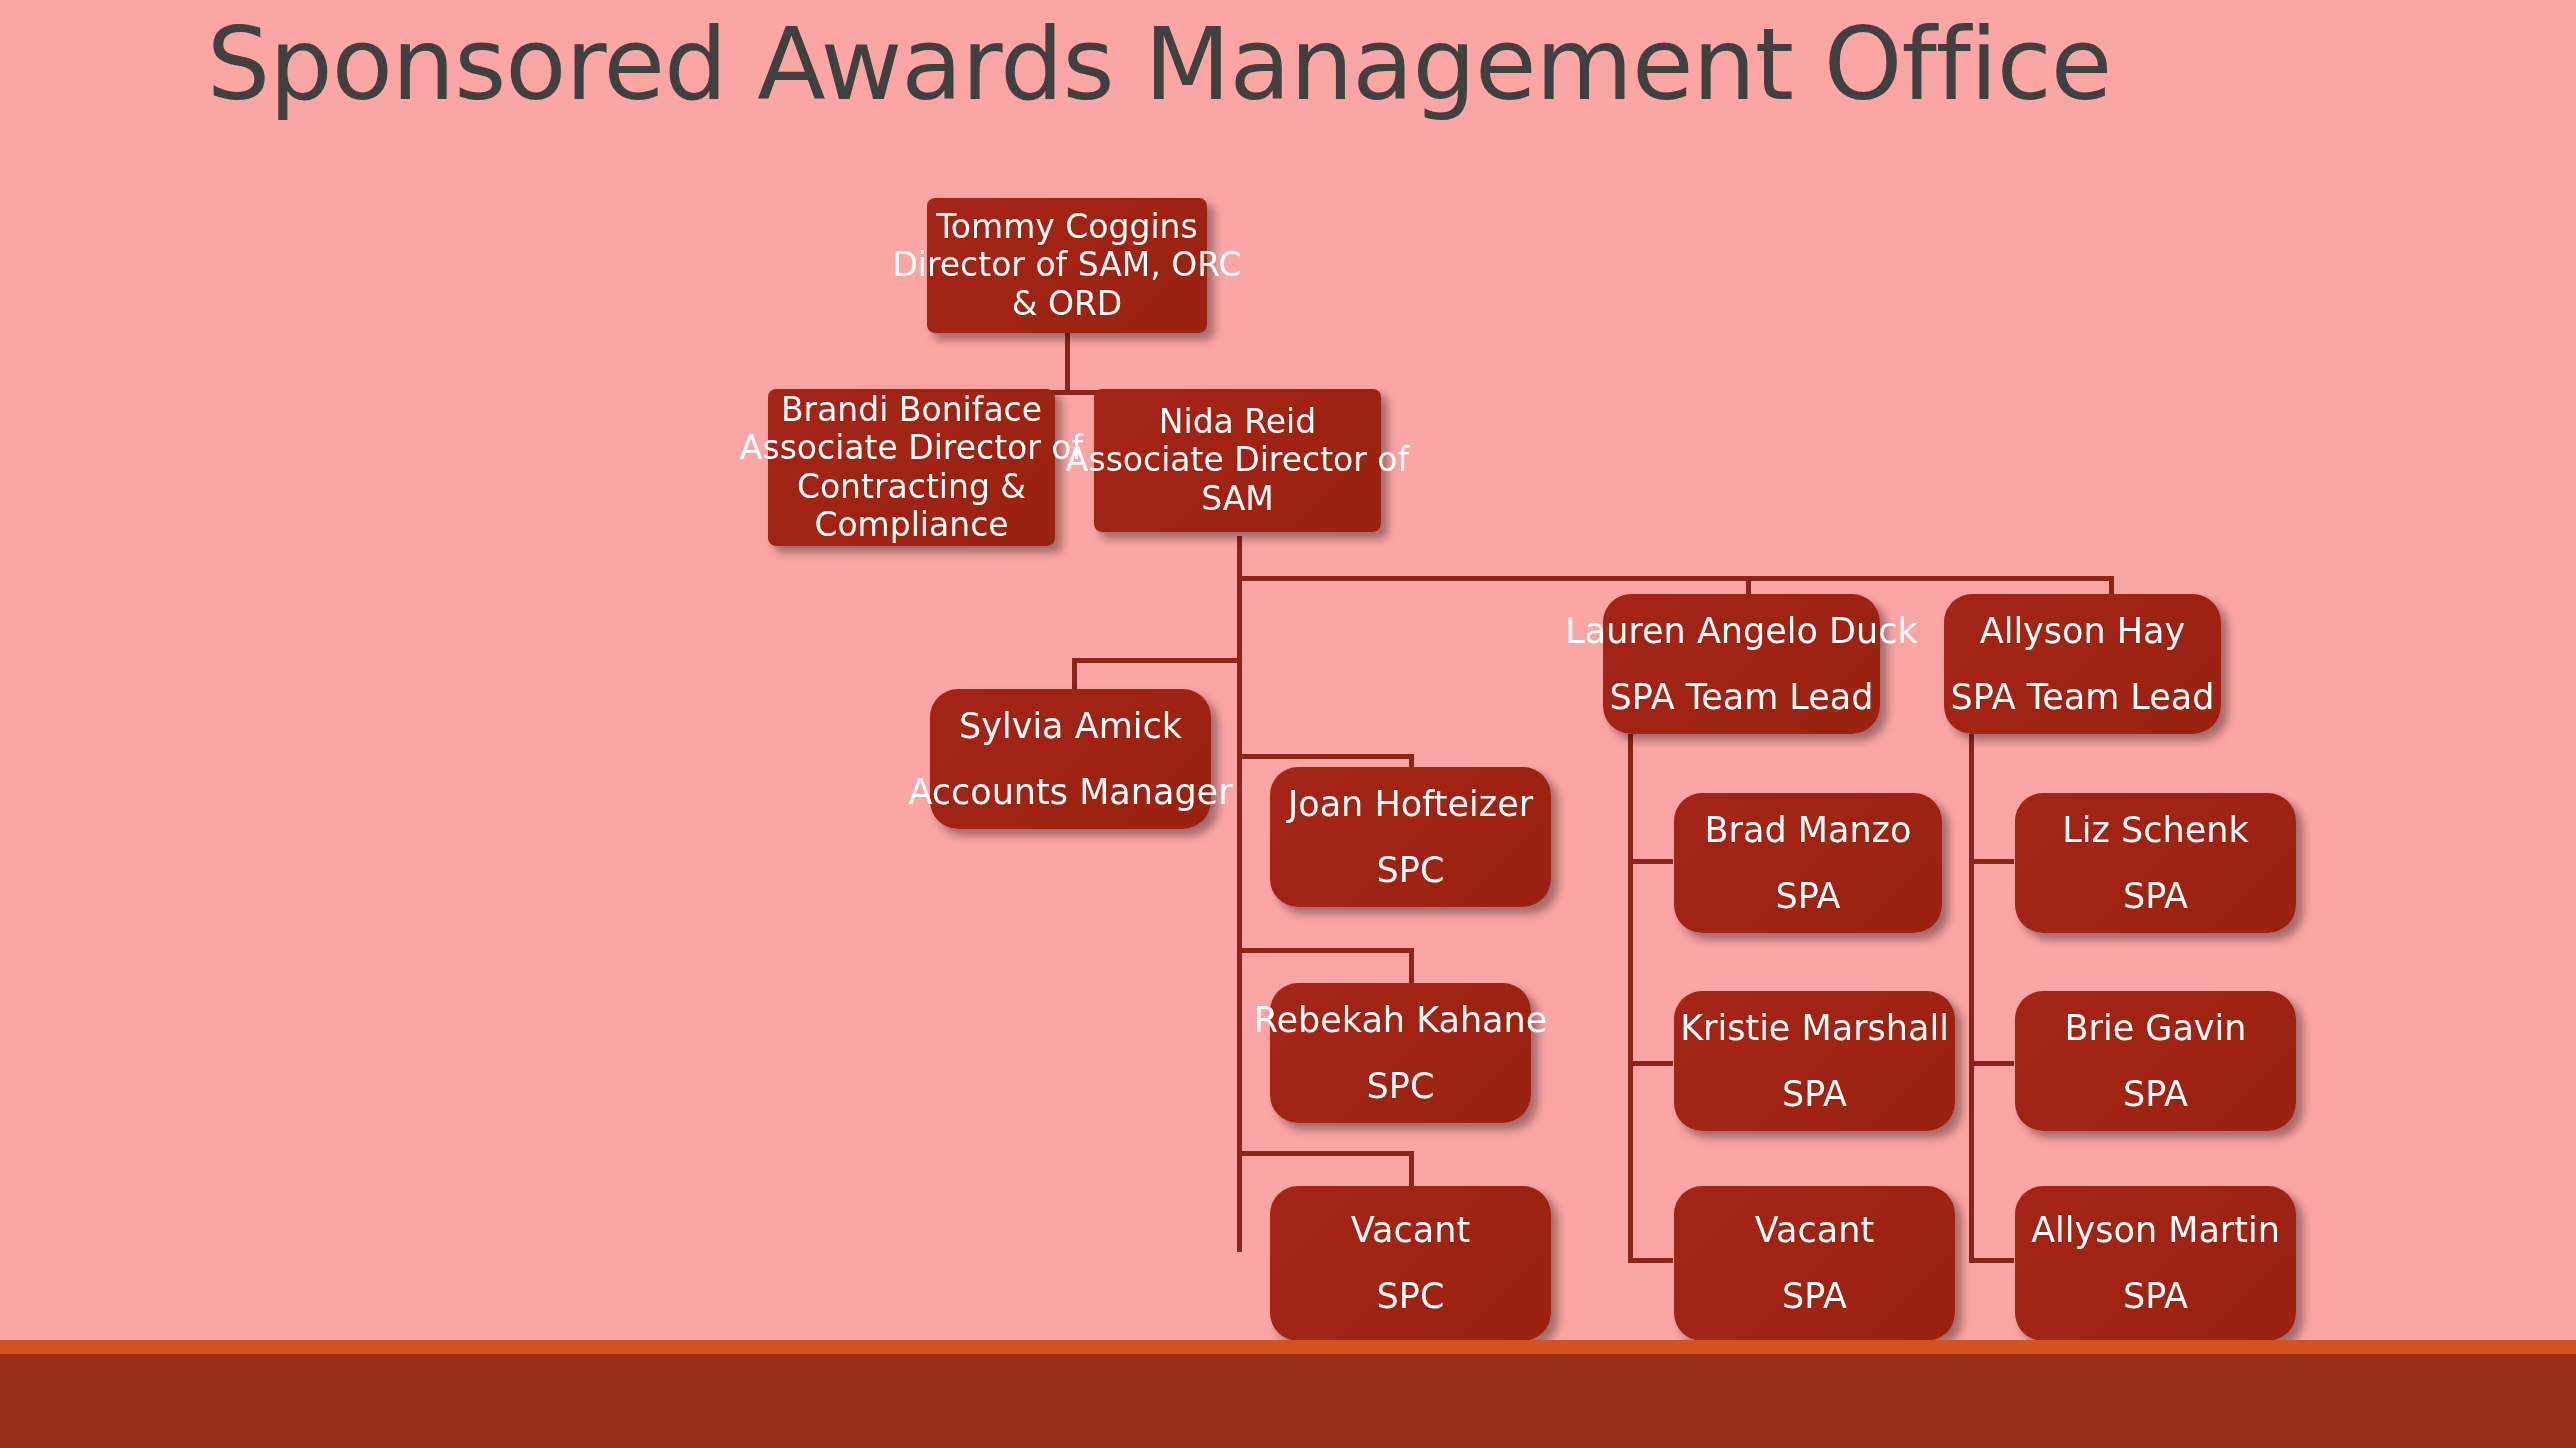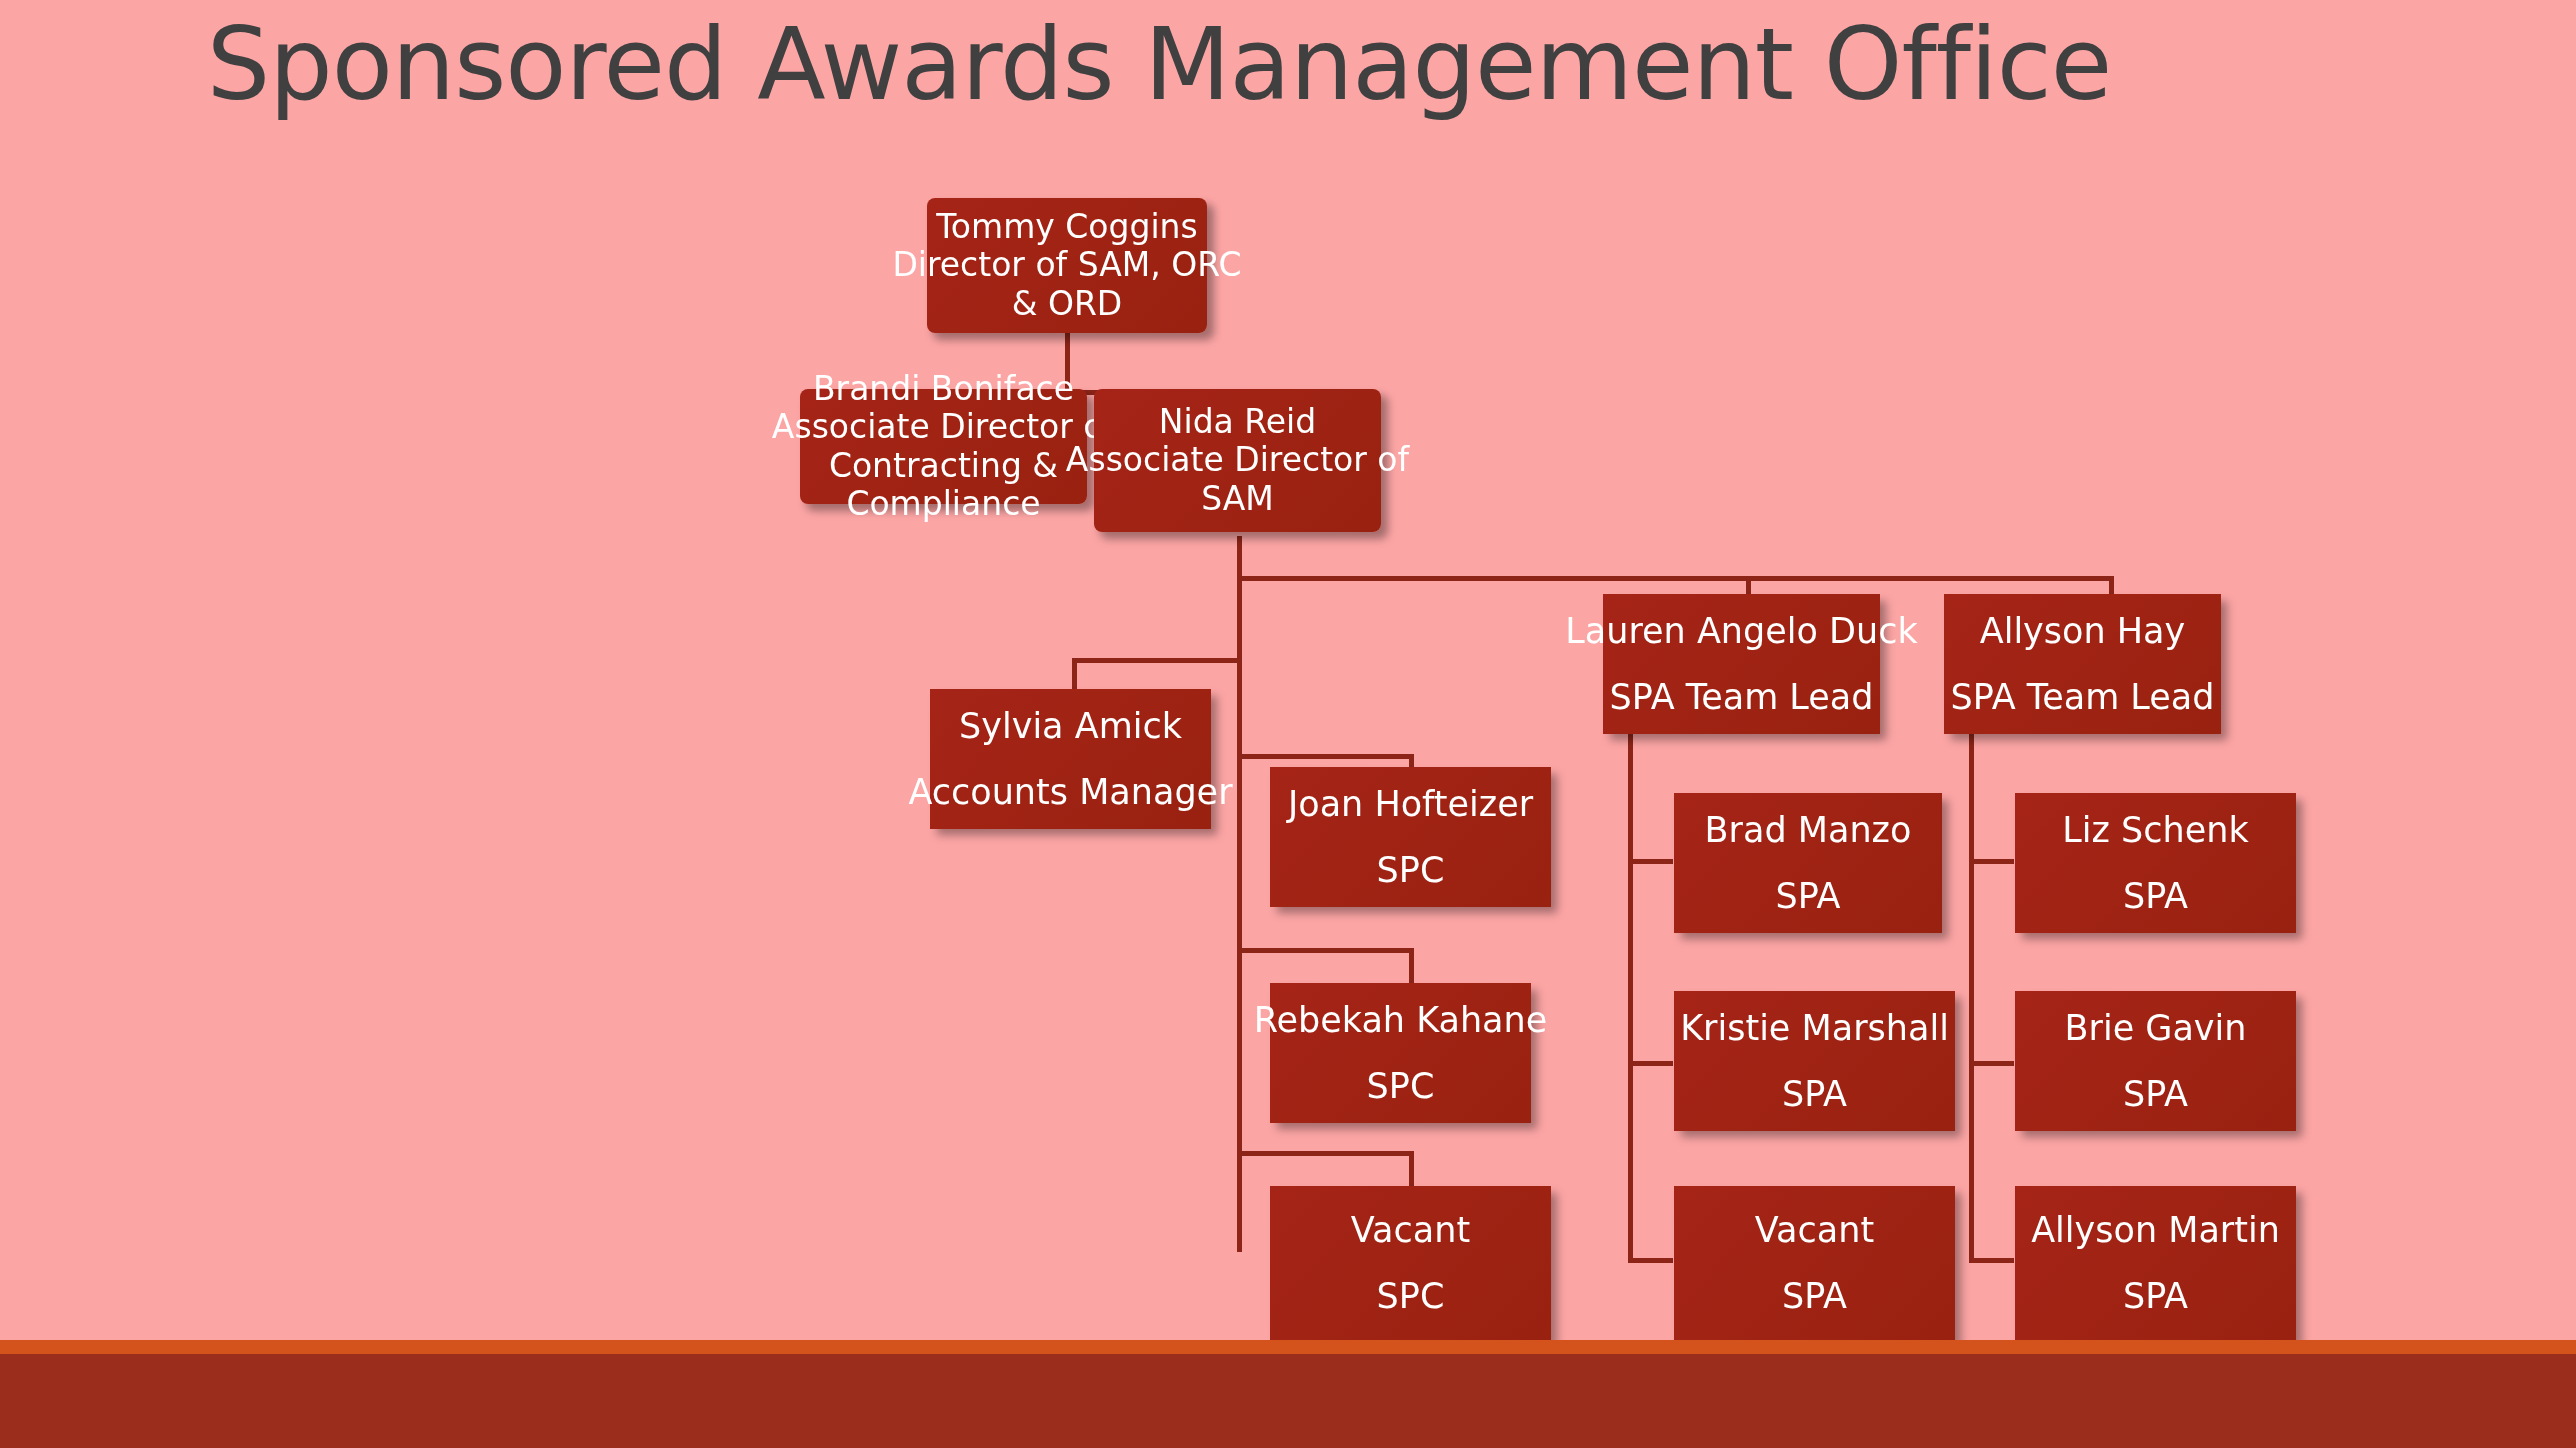--- a/index.html
+++ b/index.html
@@ -64,21 +64,21 @@
     display: block;
     white-space: nowrap;
   }
 
   
   .tight .ln { margin: 0; }
   
   .spaced .ln + .ln { margin-top: 25px; text-align: center; }
 
   .fs-34 { font-size: 33px; border-radius: 8px; }
-  .fs-36 { font-size: 35px; }
+  .fs-36 { font-size: 35px; border-radius: 28px; }
 
   
   #footer-stripe {
     position: absolute;
     left: 0;
     top: 1340px;
     width: 2576px;
     height: 14.5px;
     background: #D4521C;
     z-index: 6;
@@ -139,21 +139,21 @@
   <div class="conn conn-h" style="left:1969px; top:859px; width:45px;"></div>
   <div class="conn conn-h" style="left:1969px; top:1061px; width:45px;"></div>
   <div class="conn conn-h" style="left:1969px; top:1258px; width:45px;"></div>
 
   <div class="node tight fs-34" style="left:927px; top:198px; width:280px; height:135px;">
     <span class="ln">Tommy Coggins</span>
     <span class="ln">Director of SAM, ORC</span>
     <span class="ln">&amp; ORD</span>
   </div>
 
-  <div class="node tight fs-34" style="left:800px; top:389px; width:287px; height:115px;">
+  <div class="node tight fs-34" style="left:768px; top:389px; width:287px; height:157px;">
     <span class="ln">Brandi Boniface</span>
     <span class="ln">Associate Director of</span>
     <span class="ln">Contracting &amp;</span>
     <span class="ln">Compliance</span>
   </div>
 
   <div class="node tight fs-34" style="left:1094px; top:389px; width:287px; height:143px;">
     <span class="ln">Nida Reid</span>
     <span class="ln">Associate Director of</span>
     <span class="ln">SAM</span>

